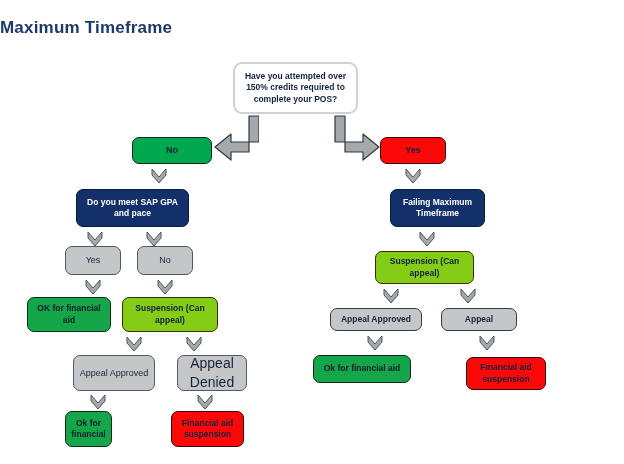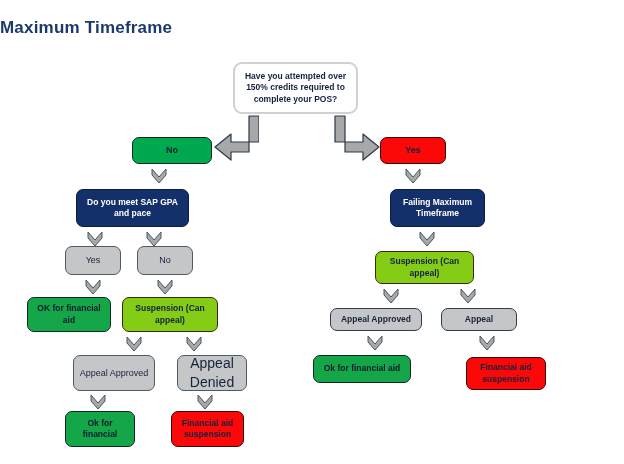--- a/index.html
+++ b/index.html
@@ -220,17 +220,17 @@
     <svg width="18" height="18" viewBox="0 0 18 18">
       <path d="M 2 3 L 9 11 L 16 3 L 16 9 L 9 17 L 2 9 Z" fill="#a6a8aa" stroke="#4a5663" stroke-width="1"></path>
     </svg>
   </div>
   <div class="chev" style="left:196px; top:392px;">
     <svg width="18" height="18" viewBox="0 0 18 18">
       <path d="M 2 3 L 9 11 L 16 3 L 16 9 L 9 17 L 2 9 Z" fill="#a6a8aa" stroke="#4a5663" stroke-width="1"></path>
     </svg>
   </div>
 
-  <div class="node green2" style="left:65px; top:411px; width:70px; height:36px;">Ok for financial</div>
+  <div class="node green2" style="left:65px; top:411px; width:47px; height:36px;">Ok for financial</div>
 
   <div class="node red" style="left:171px; top:411px; width:73px; height:36px;">Financial aid suspension</div>
 
 </div>
 
 </body></html>

